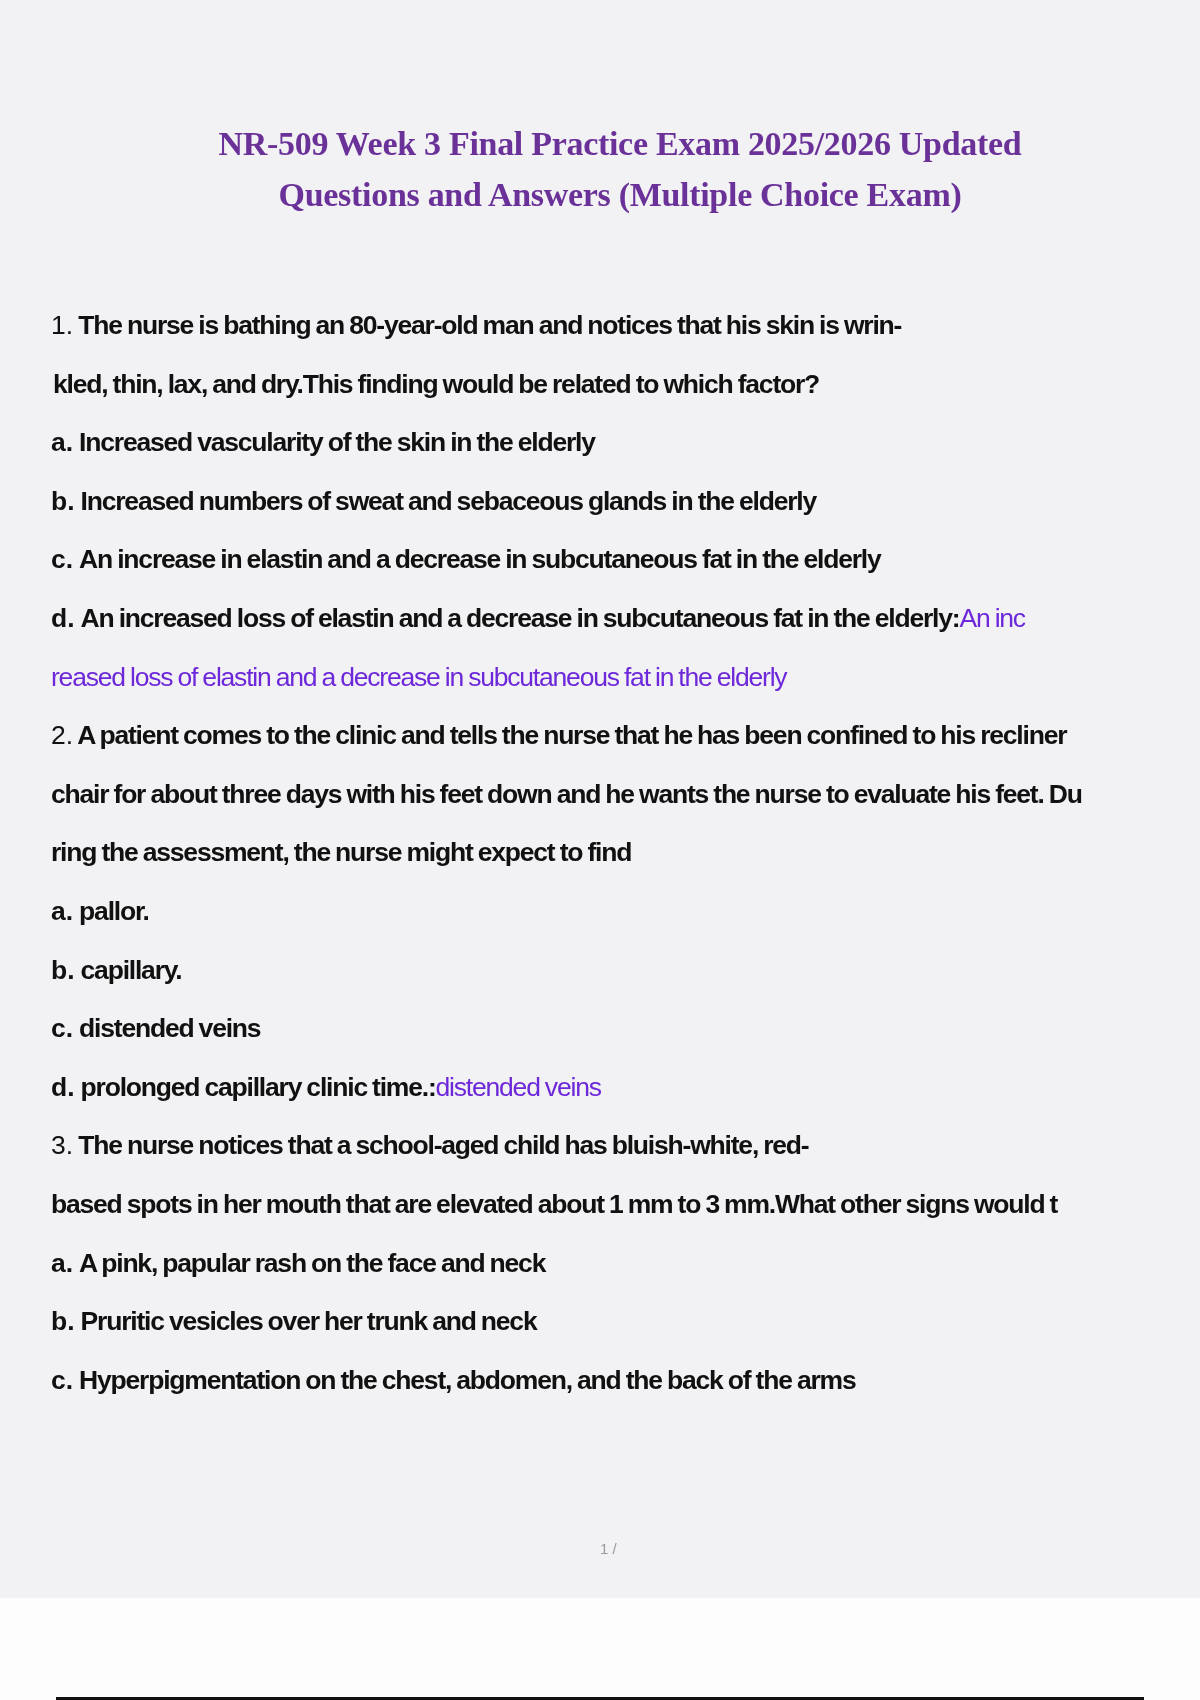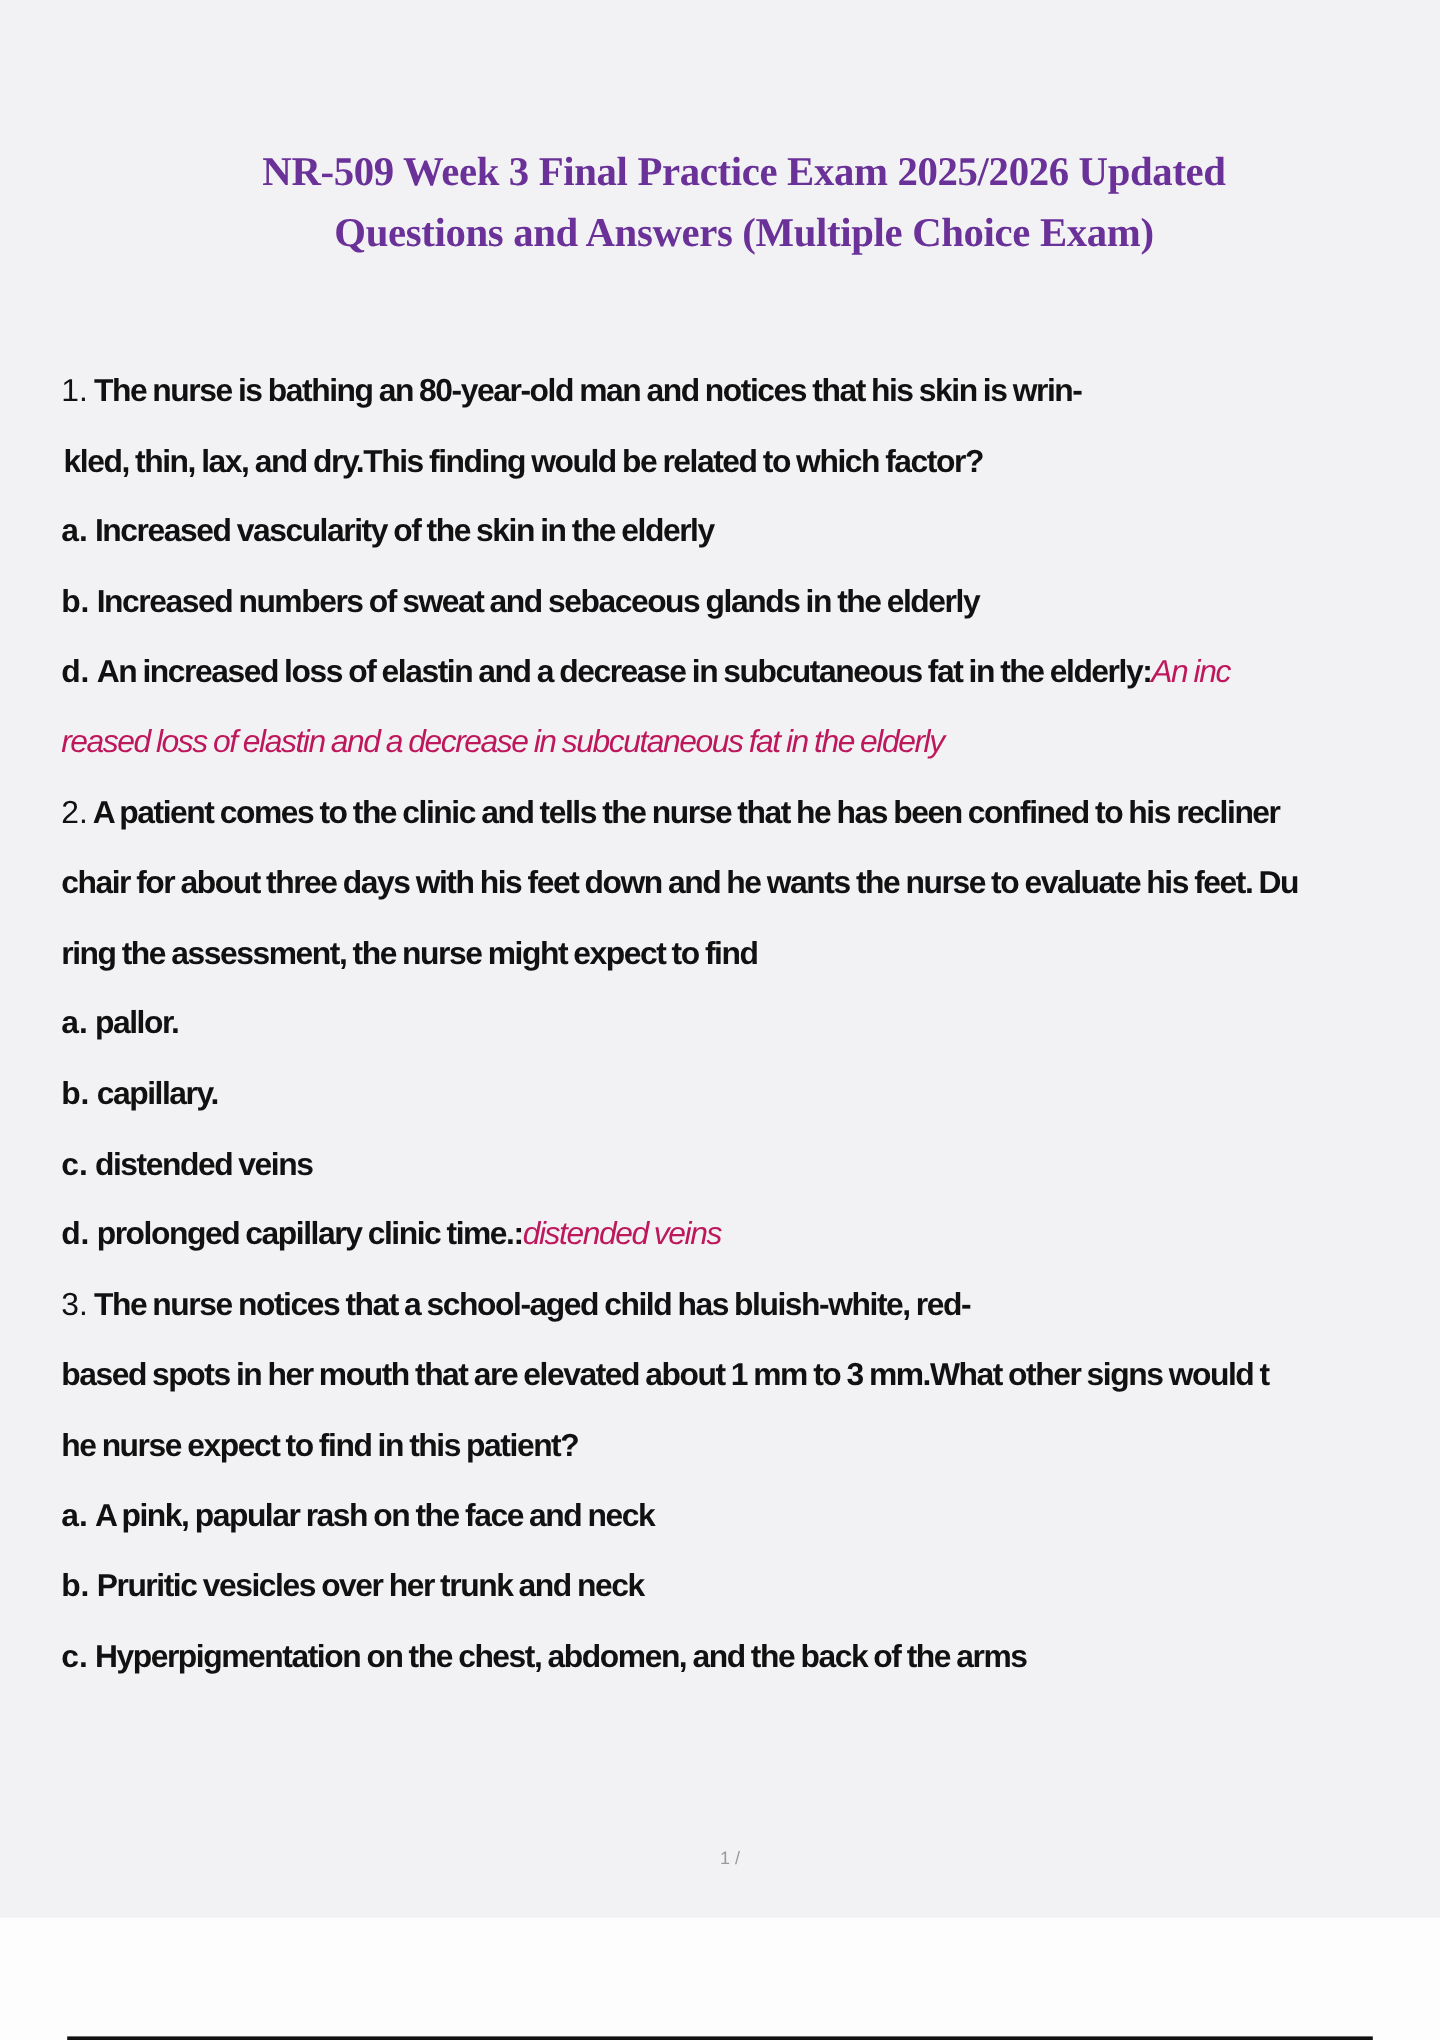--- a/index.html
+++ b/index.html
@@ -35,21 +35,21 @@
   }
   .line {
     height: 58.6px;
     line-height: 58.6px;
     position: relative;
     margin-left: 20px;
   }
   .line .txt { position: absolute; top: -22px; left: 0; }
   .opt-letter { font-weight: bold; letter-spacing: 0; margin-right: 6px; }
   .num { font-weight: normal; letter-spacing: 0; }
-  .ans { font-weight: normal; color: #be185d; font-style: italic; }
+  .ans { font-weight: normal; color: #6d28d9; }
   .pagenum {
     position: absolute; left: 600px; top: 1540px;
     font-size: 15px; color: #9a9a9a;
   }
   .rule {
     position: absolute; left: 56px; top: 1697px;
     width: 1088px; height: 3px; background: #111;
   }
 </style>
 </head>
@@ -67,20 +67,23 @@
       <span class="txt"><span class="num">1.</span> <span>The nurse is bathing an 80-year-old man and notices that his skin is wrin-</span></span>
     </div>
     <div class="line">
       <span class="txt" style="left:2px">kled, thin, lax, and dry.This finding would be related to which factor?</span>
     </div>
     <div class="line">
       <span class="txt"><span class="opt-letter">a.</span><span>Increased vascularity of the skin in the elderly</span></span>
     </div>
     <div class="line">
       <span class="txt"><span class="opt-letter">b.</span><span>Increased numbers of sweat and sebaceous glands in the elderly</span></span>
+    </div>
+    <div class="line">
+      <span class="txt"><span class="opt-letter">c.</span><span>An increase in elastin and a decrease in subcutaneous fat in the elderly</span></span>
     </div>
     <div class="line">
       <span class="txt"><span class="opt-letter">d.</span><span>An increased loss of elastin and a decrease in subcutaneous fat in the elderly:</span><span class="ans">An inc</span></span>
     </div>
     <div class="line">
       <span class="txt ans">reased loss of elastin and a decrease in subcutaneous fat in the elderly</span>
     </div>
 
     <div class="line">
       <span class="txt"><span class="num">2.</span> <span>A patient comes to the clinic and tells the nurse that he has been confined to his recliner</span></span>
@@ -104,23 +107,20 @@
       <span class="txt"><span class="opt-letter">d.</span><span>prolonged capillary clinic time.:</span><span class="ans">distended veins</span></span>
     </div>
 
     <div class="line">
       <span class="txt"><span class="num">3.</span> <span>The nurse notices that a school-aged child has bluish-white, red-</span></span>
     </div>
     <div class="line">
       <span class="txt">based spots in her mouth that are elevated about 1 mm to 3 mm.What other signs would t</span>
     </div>
     <div class="line">
-      <span class="txt">he nurse expect to find in this patient?</span>
-    </div>
-    <div class="line">
       <span class="txt"><span class="opt-letter">a.</span><span>A pink, papular rash on the face and neck</span></span>
     </div>
     <div class="line">
       <span class="txt"><span class="opt-letter">b.</span><span>Pruritic vesicles over her trunk and neck</span></span>
     </div>
     <div class="line">
       <span class="txt"><span class="opt-letter">c.</span><span>Hyperpigmentation on the chest, abdomen, and the back of the arms</span></span>
     </div>
   </div>
 

